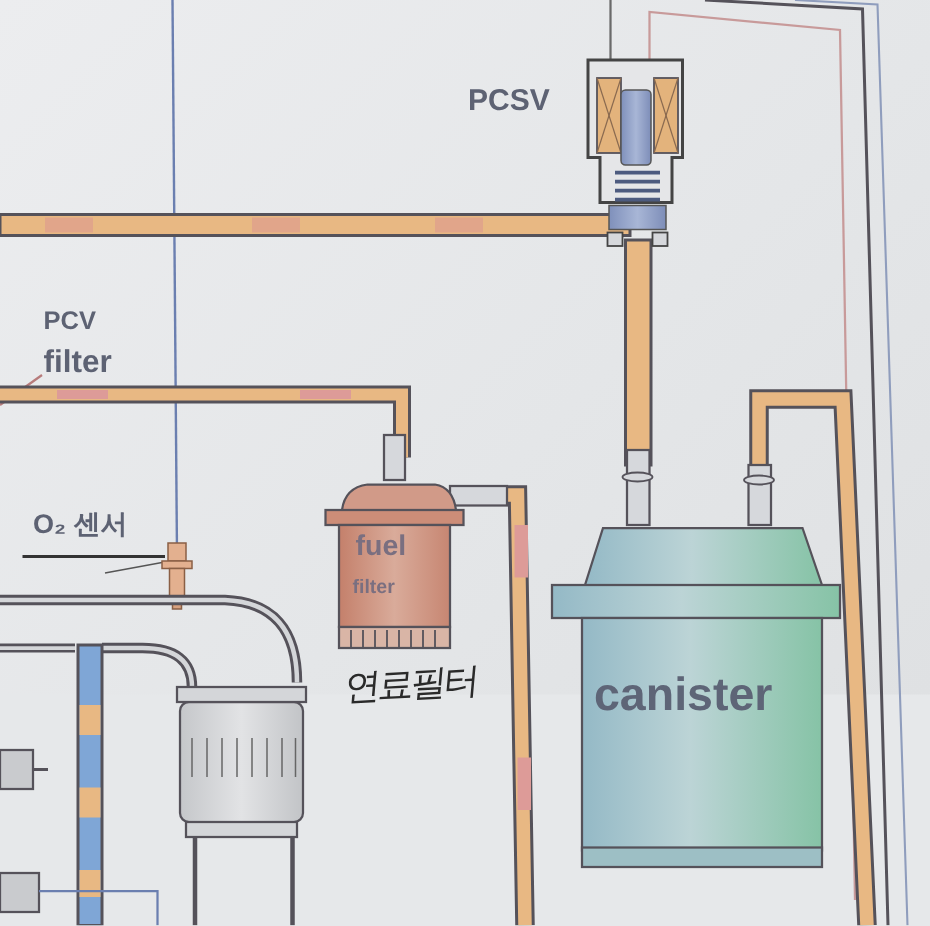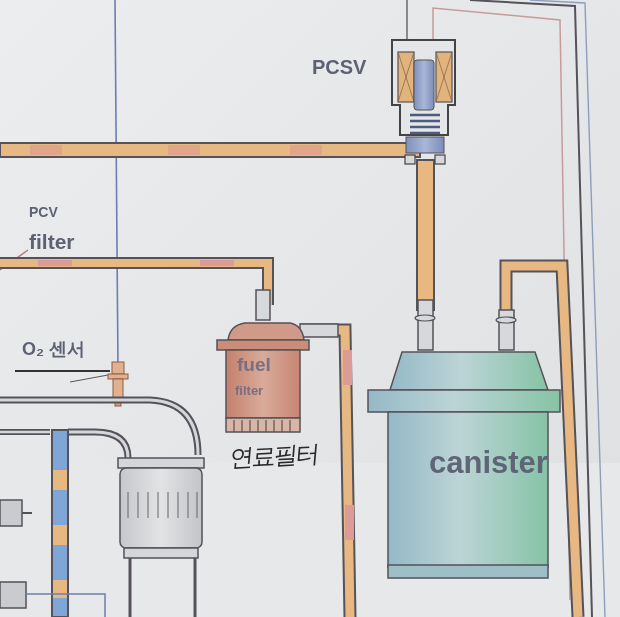--- a/index.html
+++ b/index.html
@@ -162,20 +162,20 @@
     <line x1="130" y1="558" x2="130" y2="617" stroke="#55525a" stroke-width="3"></line>
     <line x1="195" y1="558" x2="195" y2="617" stroke="#55525a" stroke-width="3"></line>
     <rect x="0" y="500" width="22" height="26" fill="#c9cbce" stroke="#55525a" stroke-width="1.5"></rect>
     <line x1="22" y1="513" x2="32" y2="513" stroke="#55525a" stroke-width="2"></line>
     <rect x="0" y="582" width="26" height="26" fill="#c9cbce" stroke="#55525a" stroke-width="1.5"></rect>
     <polyline points="26,594 105,594 105,617" fill="none" stroke="#6b7fb0" stroke-width="1.5"></polyline>
   </g>
 </svg>
 
 <div class="lbl" style="left:312px;top:57px;font-size:20px;">PCSV</div>
-<div class="lbl" style="left:29px;top:205px;font-size:14px;">PCV</div>
+<div class="lbl" style="left:29px;top:205px;font-size:17px;">PCV</div>
 <div class="lbl" style="left:29px;top:231px;font-size:21px;">filter</div>
 <div class="lbl" style="left:22px;top:340px;font-size:18px;text-align:right;">O₂ 센서</div>
 <div class="lbl" style="left:237px;top:355px;font-size:19px;color:#7a6f80;">fuel</div>
 <div class="lbl" style="left:235px;top:384px;font-size:13px;color:#7a6f80;">filter</div>
 <div class="hand" style="left:230px;top:440px;">연료필터</div>
-<div class="lbl" style="left:396px;top:447px;font-size:31px;color:#5e6577;margin-left:33px;">canister</div>
+<div class="lbl" style="left:396px;top:447px;font-size:31px;color:#5e6577;">canister</div>
 </div>
 
 </body></html>

